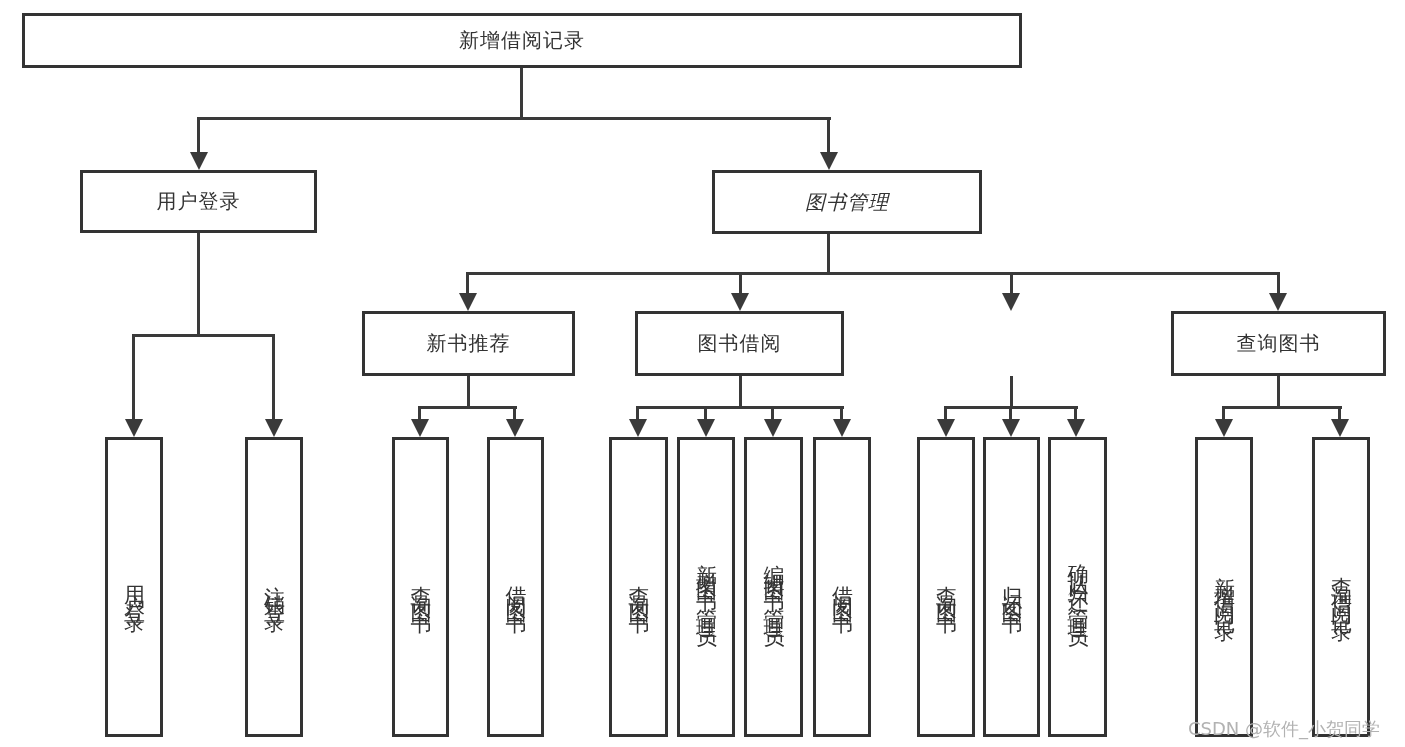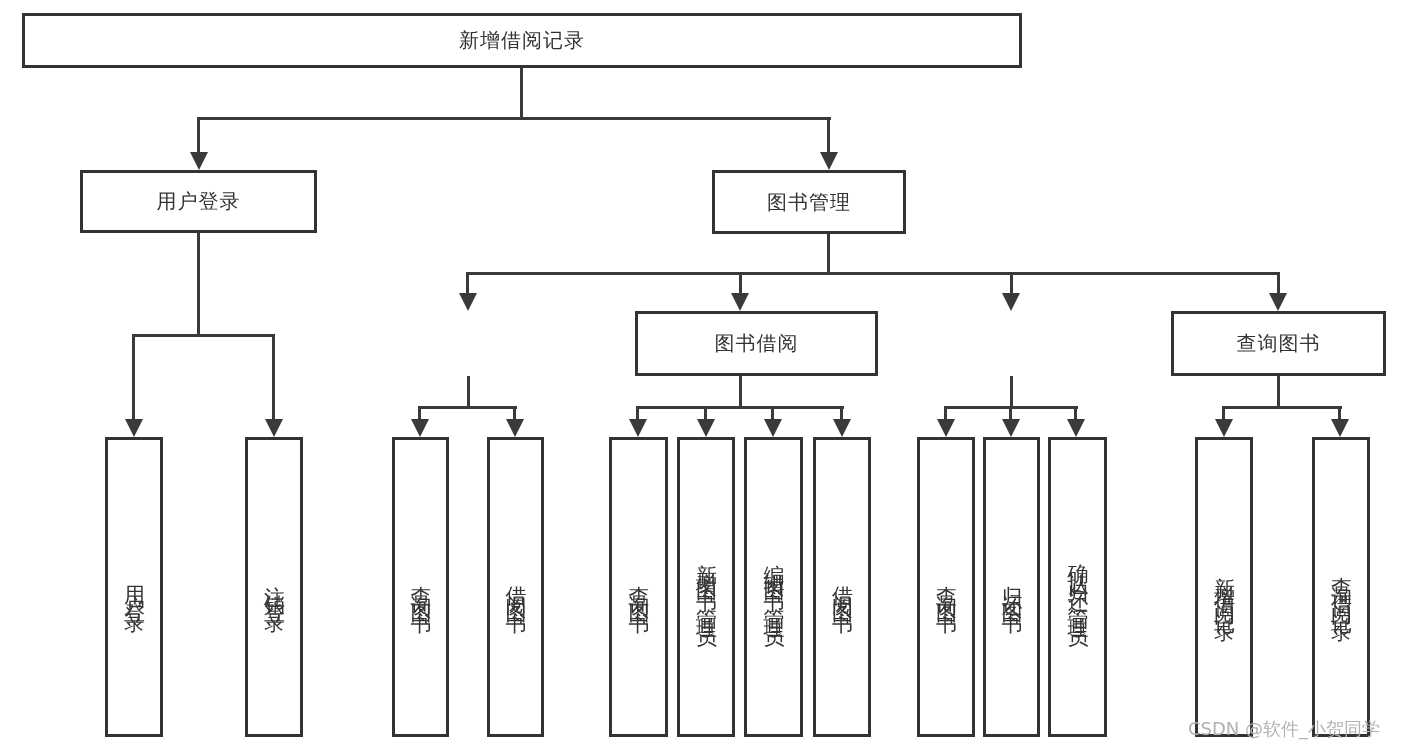--- a/index.html
+++ b/index.html
@@ -61,21 +61,21 @@
   <div class="vline" style="left:520px; top:68px;  height:49px;"></div>
   <div class="hline" style="left:197px; top:117px; width:634px;"></div>
   <div class="vline" style="left:197px; top:117px; height:36px;"></div>
   <div class="vline" style="left:827px; top:117px; height:36px;"></div>
   <div class="arrow" style="left:190px; top:152px;"></div>
   <div class="arrow" style="left:820px; top:152px;"></div>
 
   <div class="box hbox" style="left:80px; top:170px; width:237px; height:63px;">
     <span>用户登录</span>
   </div>
-  <div class="box hbox" style="left:712px; top:170px; width:194px; height:64px;">
+  <div class="box hbox" style="left:712px; top:170px; width:270px; height:64px;font-style:italic;">
     <span>图书管理</span>
   </div>
 
   <div class="vline" style="left:197px; top:233px; height:101px;"></div>
   <div class="hline" style="left:132px; top:334px; width:143px;"></div>
   <div class="vline" style="left:132px; top:334px; height:86px;"></div>
   <div class="vline" style="left:272px; top:334px; height:86px;"></div>
   <div class="arrow" style="left:125px; top:419px;"></div>
   <div class="arrow" style="left:265px; top:419px;"></div>
 
@@ -83,21 +83,24 @@
   <div class="hline" style="left:466px;  top:272px; width:814px;"></div>
   <div class="vline" style="left:466px;  top:272px; height:24px;"></div>
   <div class="vline" style="left:739px;  top:272px; height:24px;"></div>
   <div class="vline" style="left:1010px; top:272px; height:24px;"></div>
   <div class="vline" style="left:1277px; top:272px; height:24px;"></div>
   <div class="arrow" style="left:459px;  top:293px;"></div>
   <div class="arrow" style="left:731px;  top:293px;"></div>
   <div class="arrow" style="left:1002px; top:293px;"></div>
   <div class="arrow" style="left:1269px; top:293px;"></div>
 
-  <div class="box hbox" style="left:635px; top:311px; width:243px; height:65px;">
+  <div class="box hbox" style="left:362px; top:311px; width:213px; height:65px;">
+    <span>新书推荐</span>
+  </div>
+  <div class="box hbox" style="left:635px; top:311px; width:209px; height:65px;">
     <span>图书借阅</span>
   </div>
   <div class="box hbox" style="left:1171px; top:311px; width:215px; height:65px;">
     <span>查询图书</span>
   </div>
 
   <div class="vline" style="left:467px; top:376px; height:30px;"></div>
   <div class="hline" style="left:418px; top:406px; width:99px;"></div>
   <div class="vline" style="left:418px; top:406px; height:15px;"></div>
   <div class="vline" style="left:513px; top:406px; height:15px;"></div>

